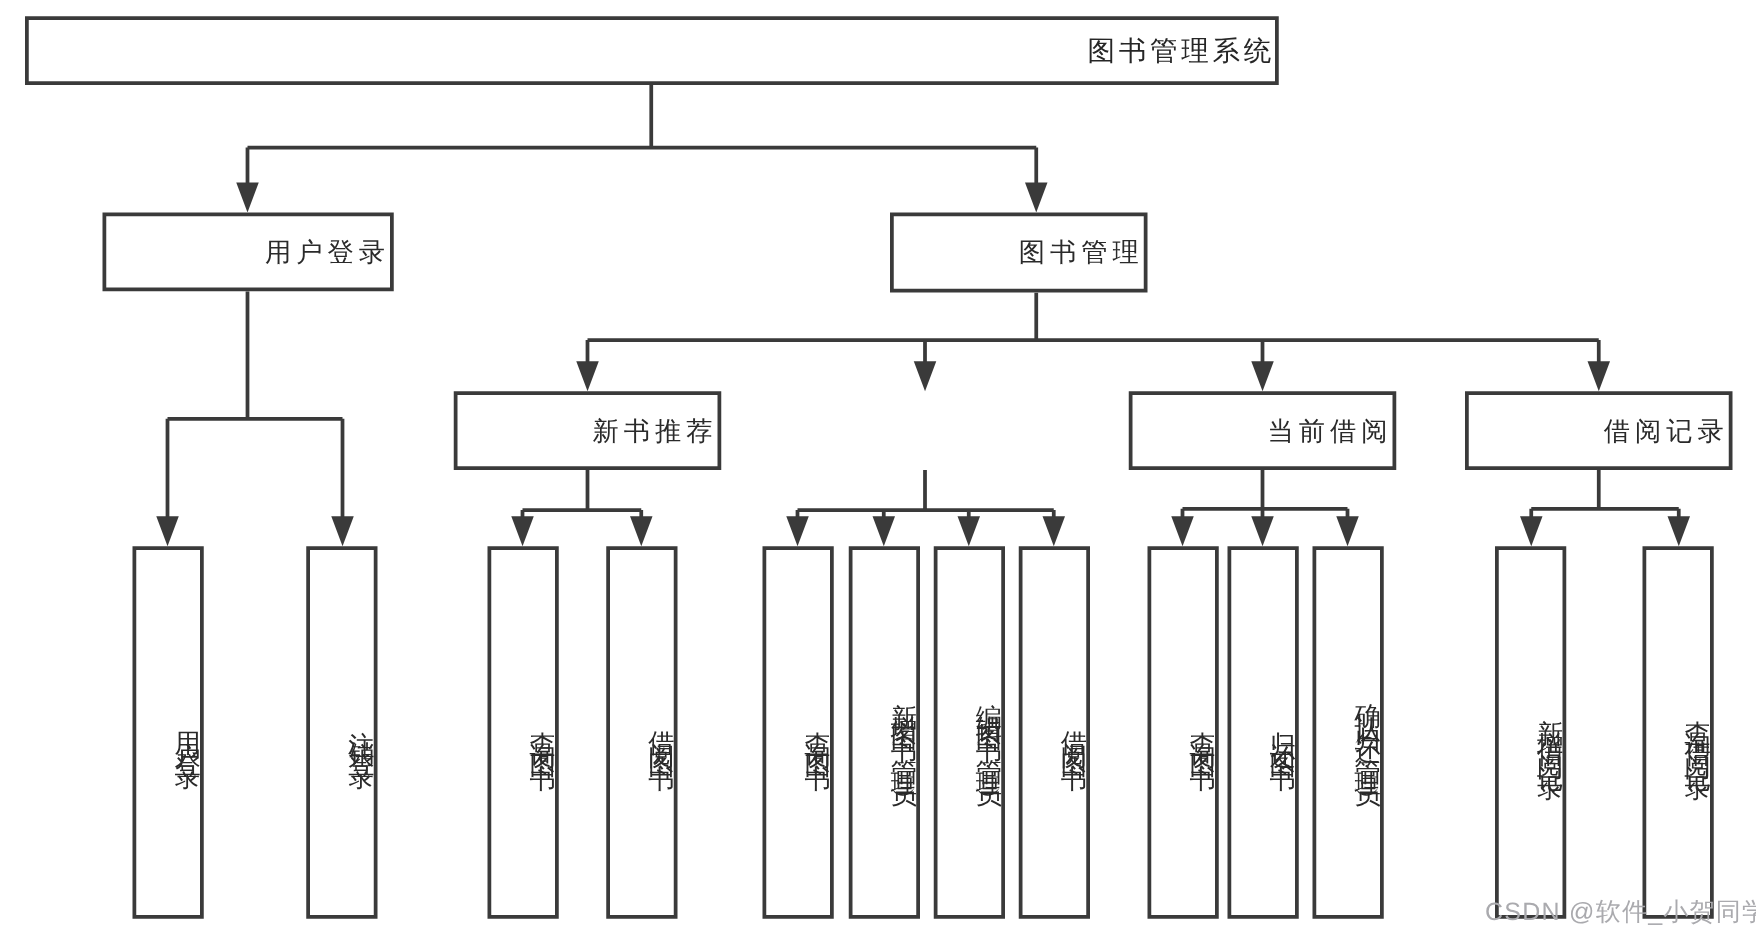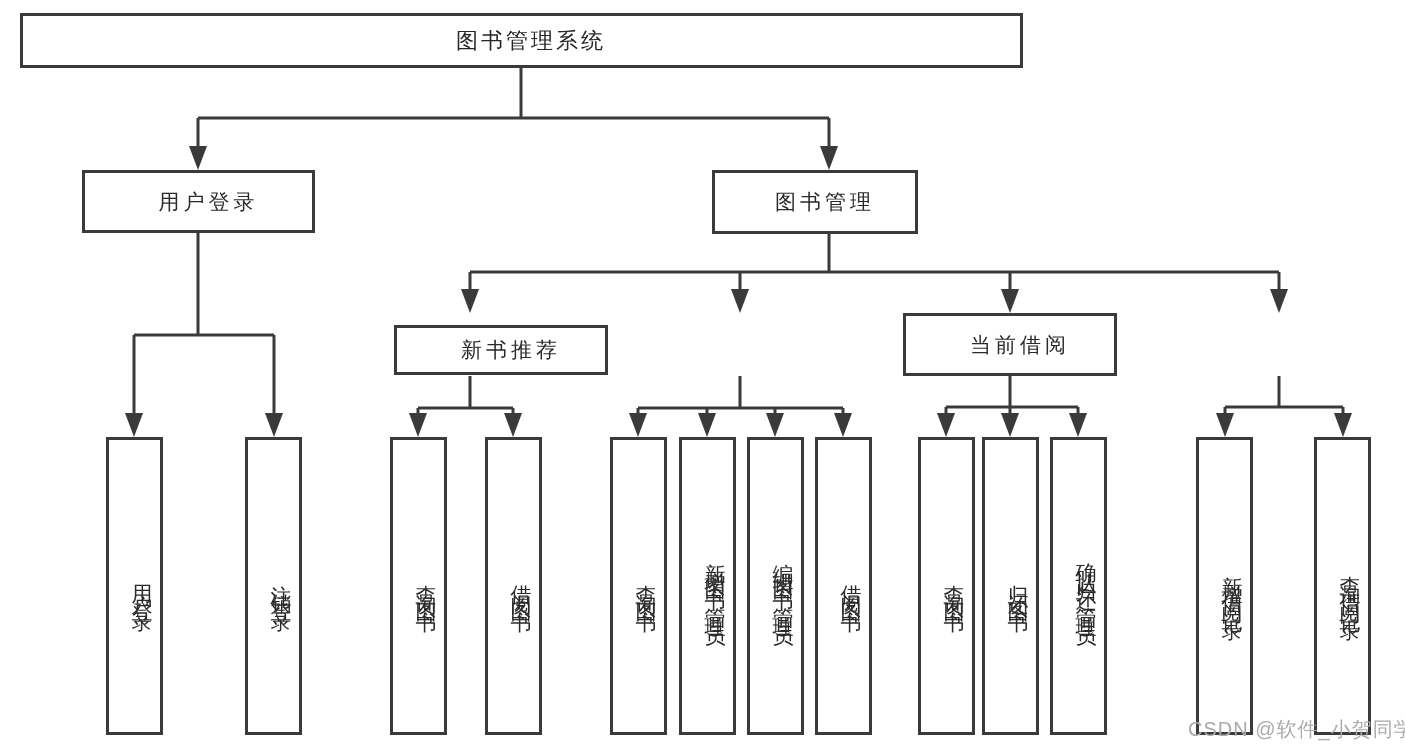--- a/index.html
+++ b/index.html
@@ -32,21 +32,21 @@
     fill: #3a3a3a;
     stroke: none;
   }
   .box {
     position: absolute;
     box-sizing: border-box;
     border: 3px solid #3a3a3a;
     background: #ffffff;
     display: flex;
     align-items: center;
-    justify-content: center;
+    justify-content: flex-end;
     color: #262626;
     z-index: 2;
     padding-left: 16px;
   }
   .hlabel {
     font-size: 21px;
     letter-spacing: 4px;
     text-indent: 4px;
     white-space: nowrap;
     color: #2a2a2a;
@@ -62,21 +62,21 @@
     font-size: 21px;
     letter-spacing: 9px;
     line-height: 1;
     white-space: nowrap;
     color: #2a2a2a;
   }
   
   .b-root          { left: 20px;   top: 13px;  width: 1003px; height: 55px; }
   .b-userlogin-g   { left: 82px;   top: 170px; width: 233px;  height: 63px; }
   .b-bookmgmt-g    { left: 712px;  top: 170px; width: 206px;  height: 64px; }
-  .b-newbookrec    { left: 363px;  top: 325px; width: 214px;  height: 50px; margin-left: 31px; }
+  .b-newbookrec    { left: 363px;  top: 313px; width: 214px;  height: 63px; }
   .b-bookborrow    { left: 632px;  top: 313px; width: 215px;  height: 63px; }
   .b-currentborrow { left: 903px;  top: 313px; width: 214px;  height: 63px; }
   .b-borrowrec     { left: 1172px; top: 313px; width: 214px;  height: 63px; }
   .leaf            { top: 437px;   width: 57px; height: 298px; }
   .b-userlogin     { left: 106px; }
   .b-logout        { left: 245px; }
   .b-nbr-query     { left: 390px; }
   .b-nbr-borrow    { left: 485px; }
   .b-bb-query      { left: 610px; }
   .b-bb-add        { left: 679px; }
@@ -163,20 +163,23 @@
   <div class="box b-bookmgmt-g">
     <span class="hlabel">图书管理</span>
   </div>
 
   <div class="box b-newbookrec">
     <span class="hlabel">新书推荐</span>
   </div>
   <div class="box b-currentborrow">
     <span class="hlabel">当前借阅</span>
   </div>
+  <div class="box b-borrowrec">
+    <span class="hlabel">借阅记录</span>
+  </div>
 
   <div class="box leaf b-userlogin">
     <span class="vlabel">用户登录</span>
   </div>
   <div class="box leaf b-logout">
     <span class="vlabel">注销登录</span>
   </div>
 
   <div class="box leaf b-nbr-query">
     <span class="vlabel">查询图书</span>

